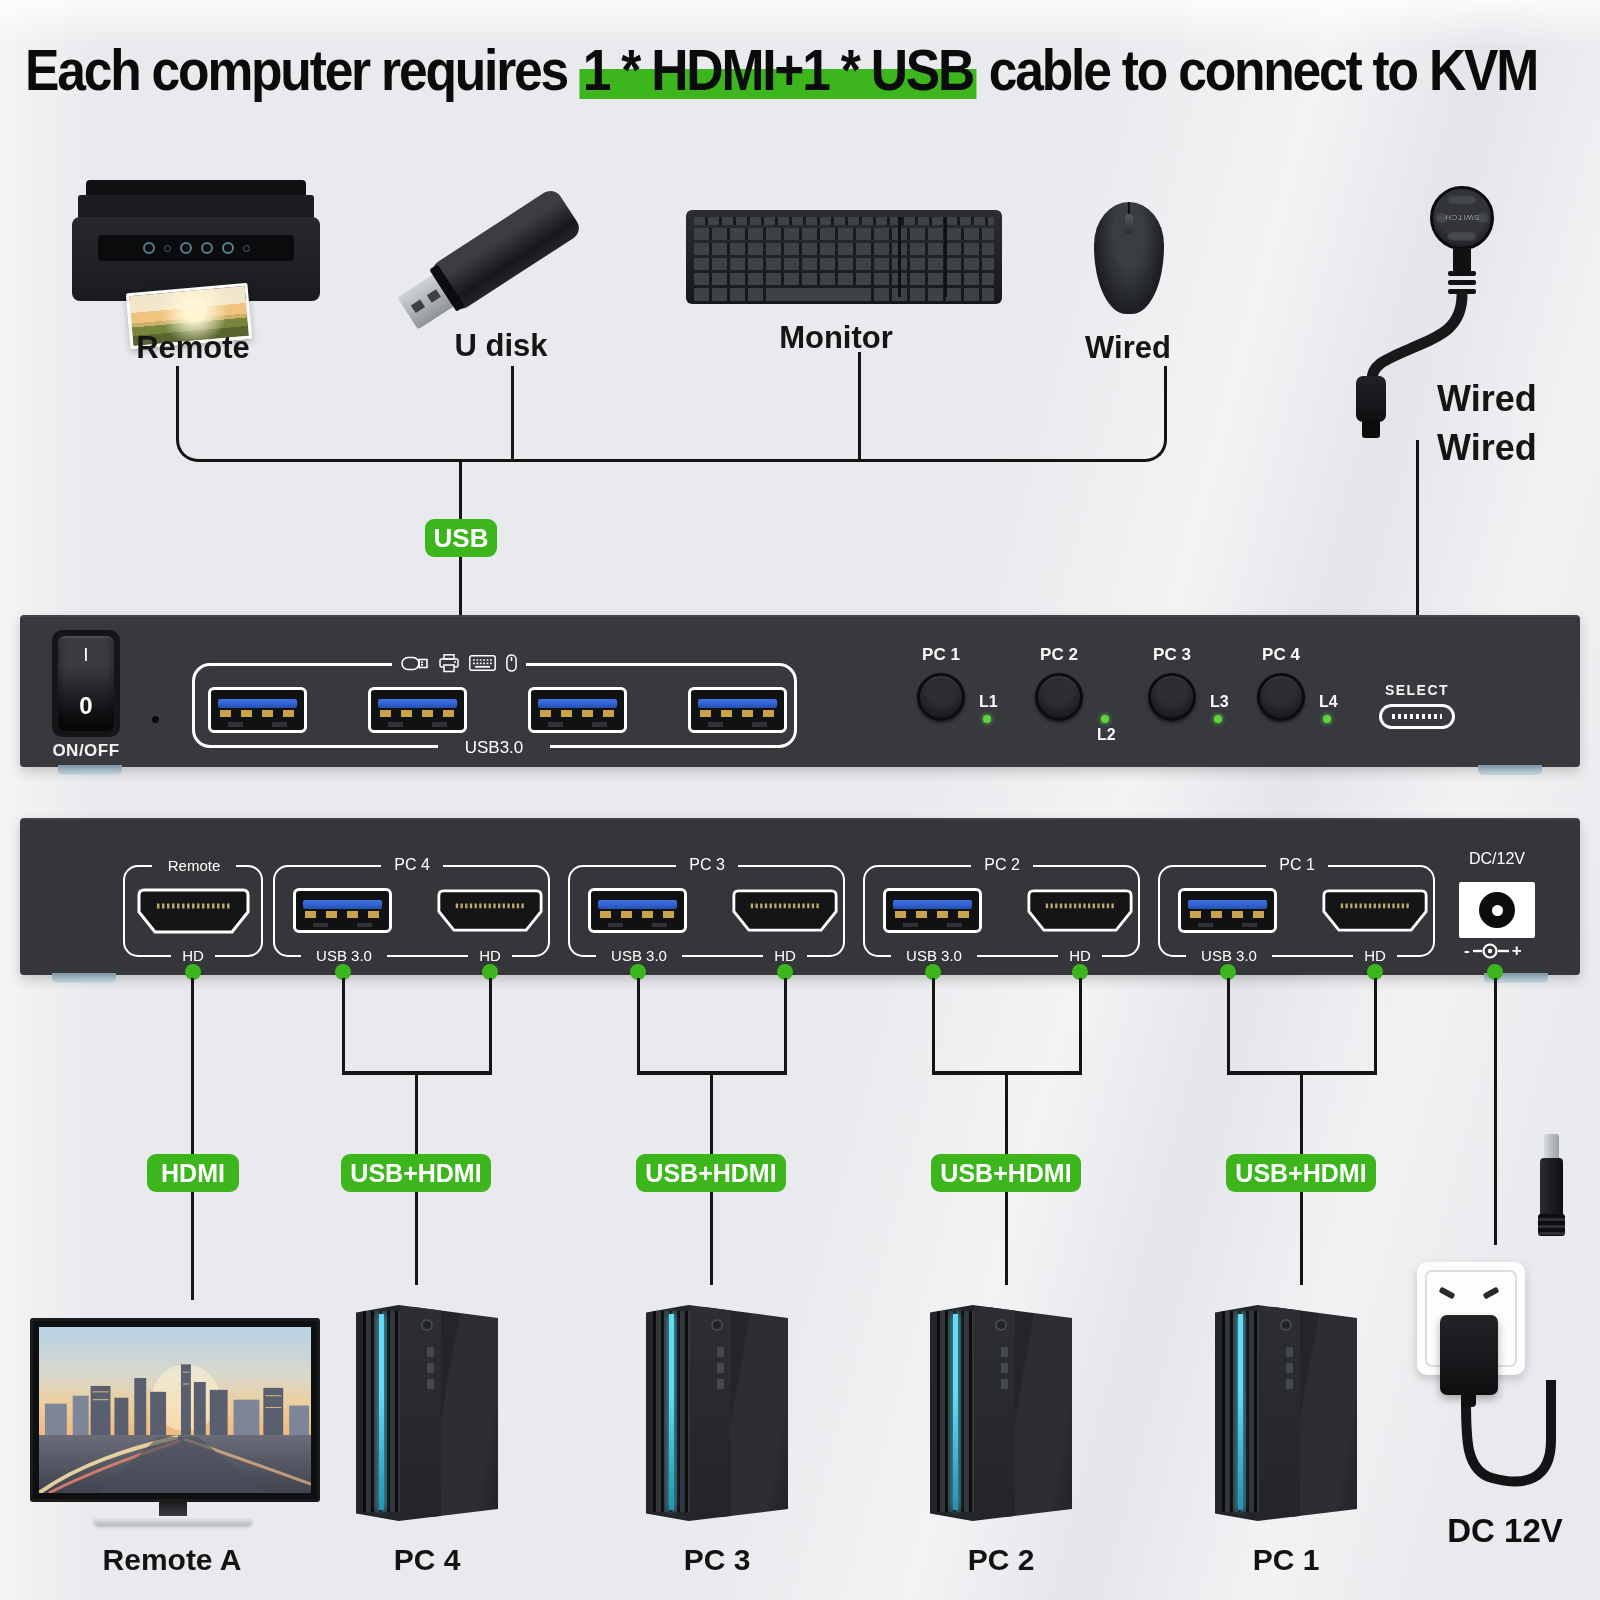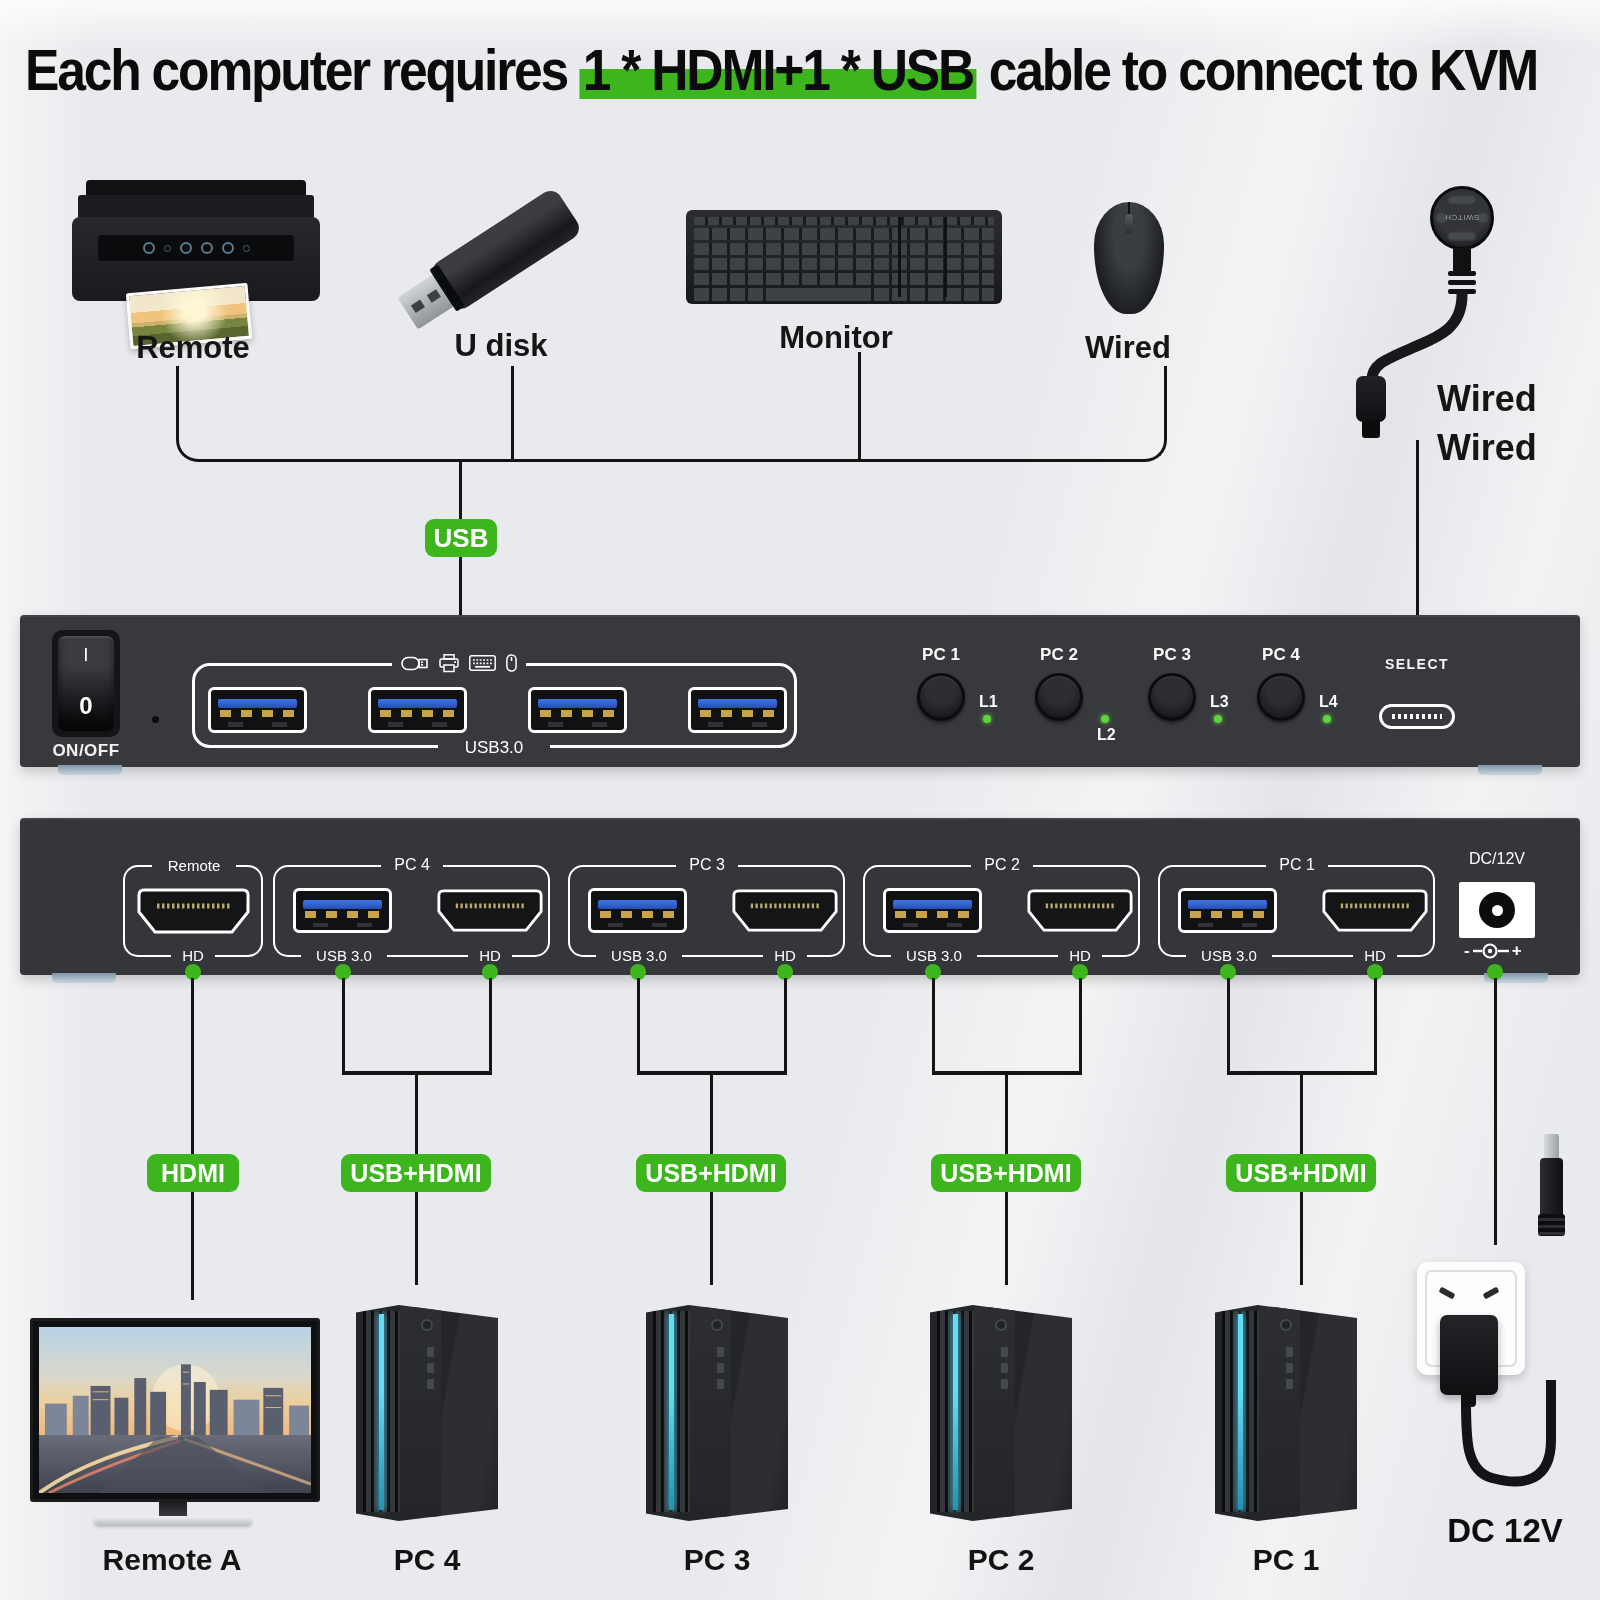--- a/index.html
+++ b/index.html
@@ -361,21 +361,21 @@
 <div class="abs pclbl" style="left:1132px;top:645px;width:80px;">PC 3</div>
 <div class="abs pcbtn" style="left:1148px;top:673px;"></div>
 <div class="abs ledlbl" style="left:1210px;top:693px;">L3</div>
 <div class="abs led" style="left:1214px;top:715px;"></div>
 
 <div class="abs pclbl" style="left:1241px;top:645px;width:80px;">PC 4</div>
 <div class="abs pcbtn" style="left:1257px;top:673px;"></div>
 <div class="abs ledlbl" style="left:1319px;top:693px;">L4</div>
 <div class="abs led" style="left:1323px;top:715px;"></div>
 
-<div class="abs select-lbl" style="left:1357px;top:656px;width:120px;">SELECT</div>
+<div class="abs select-lbl" style="left:1357px;top:682px;width:120px;">SELECT</div>
 <div class="abs usbc-pill">
     <div class="dash"></div>
   </div>
 
 <div class="abs panel back"></div>
 <div class="abs foot" style="left:52px;top:973px;width:64px;"></div>
 <div class="abs foot" style="left:1484px;top:973px;width:64px;"></div>
 
 <div class="abs obox" style="left:123px;top:865px;width:140px;height:92px;border-width:2.5px;border-radius:15px;"></div>
 <div class="abs gapmask back" style="left:152px;top:855px;width:84px;height:20px;">

